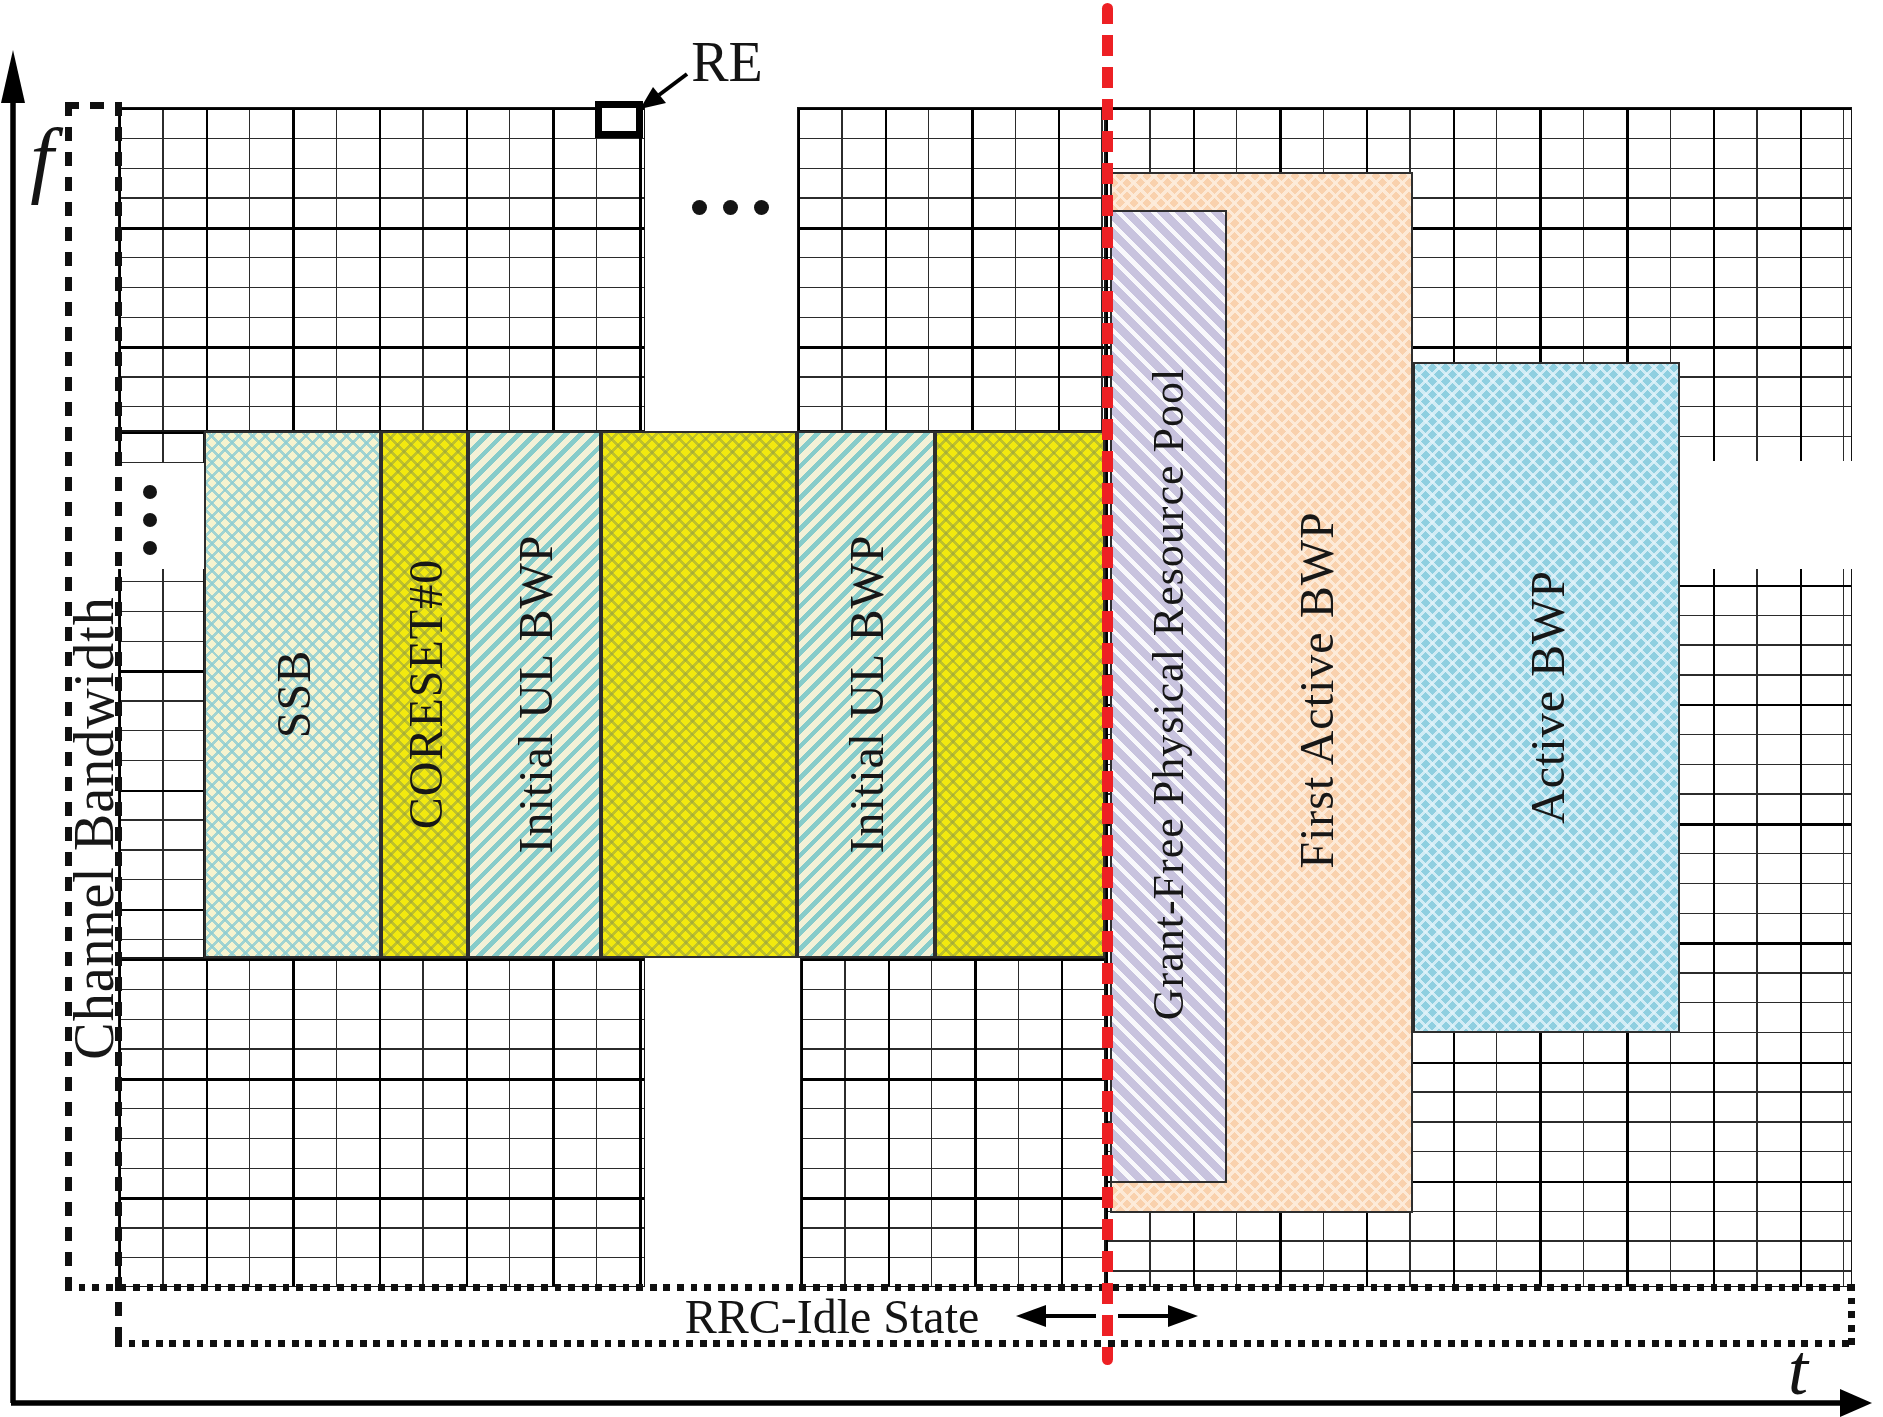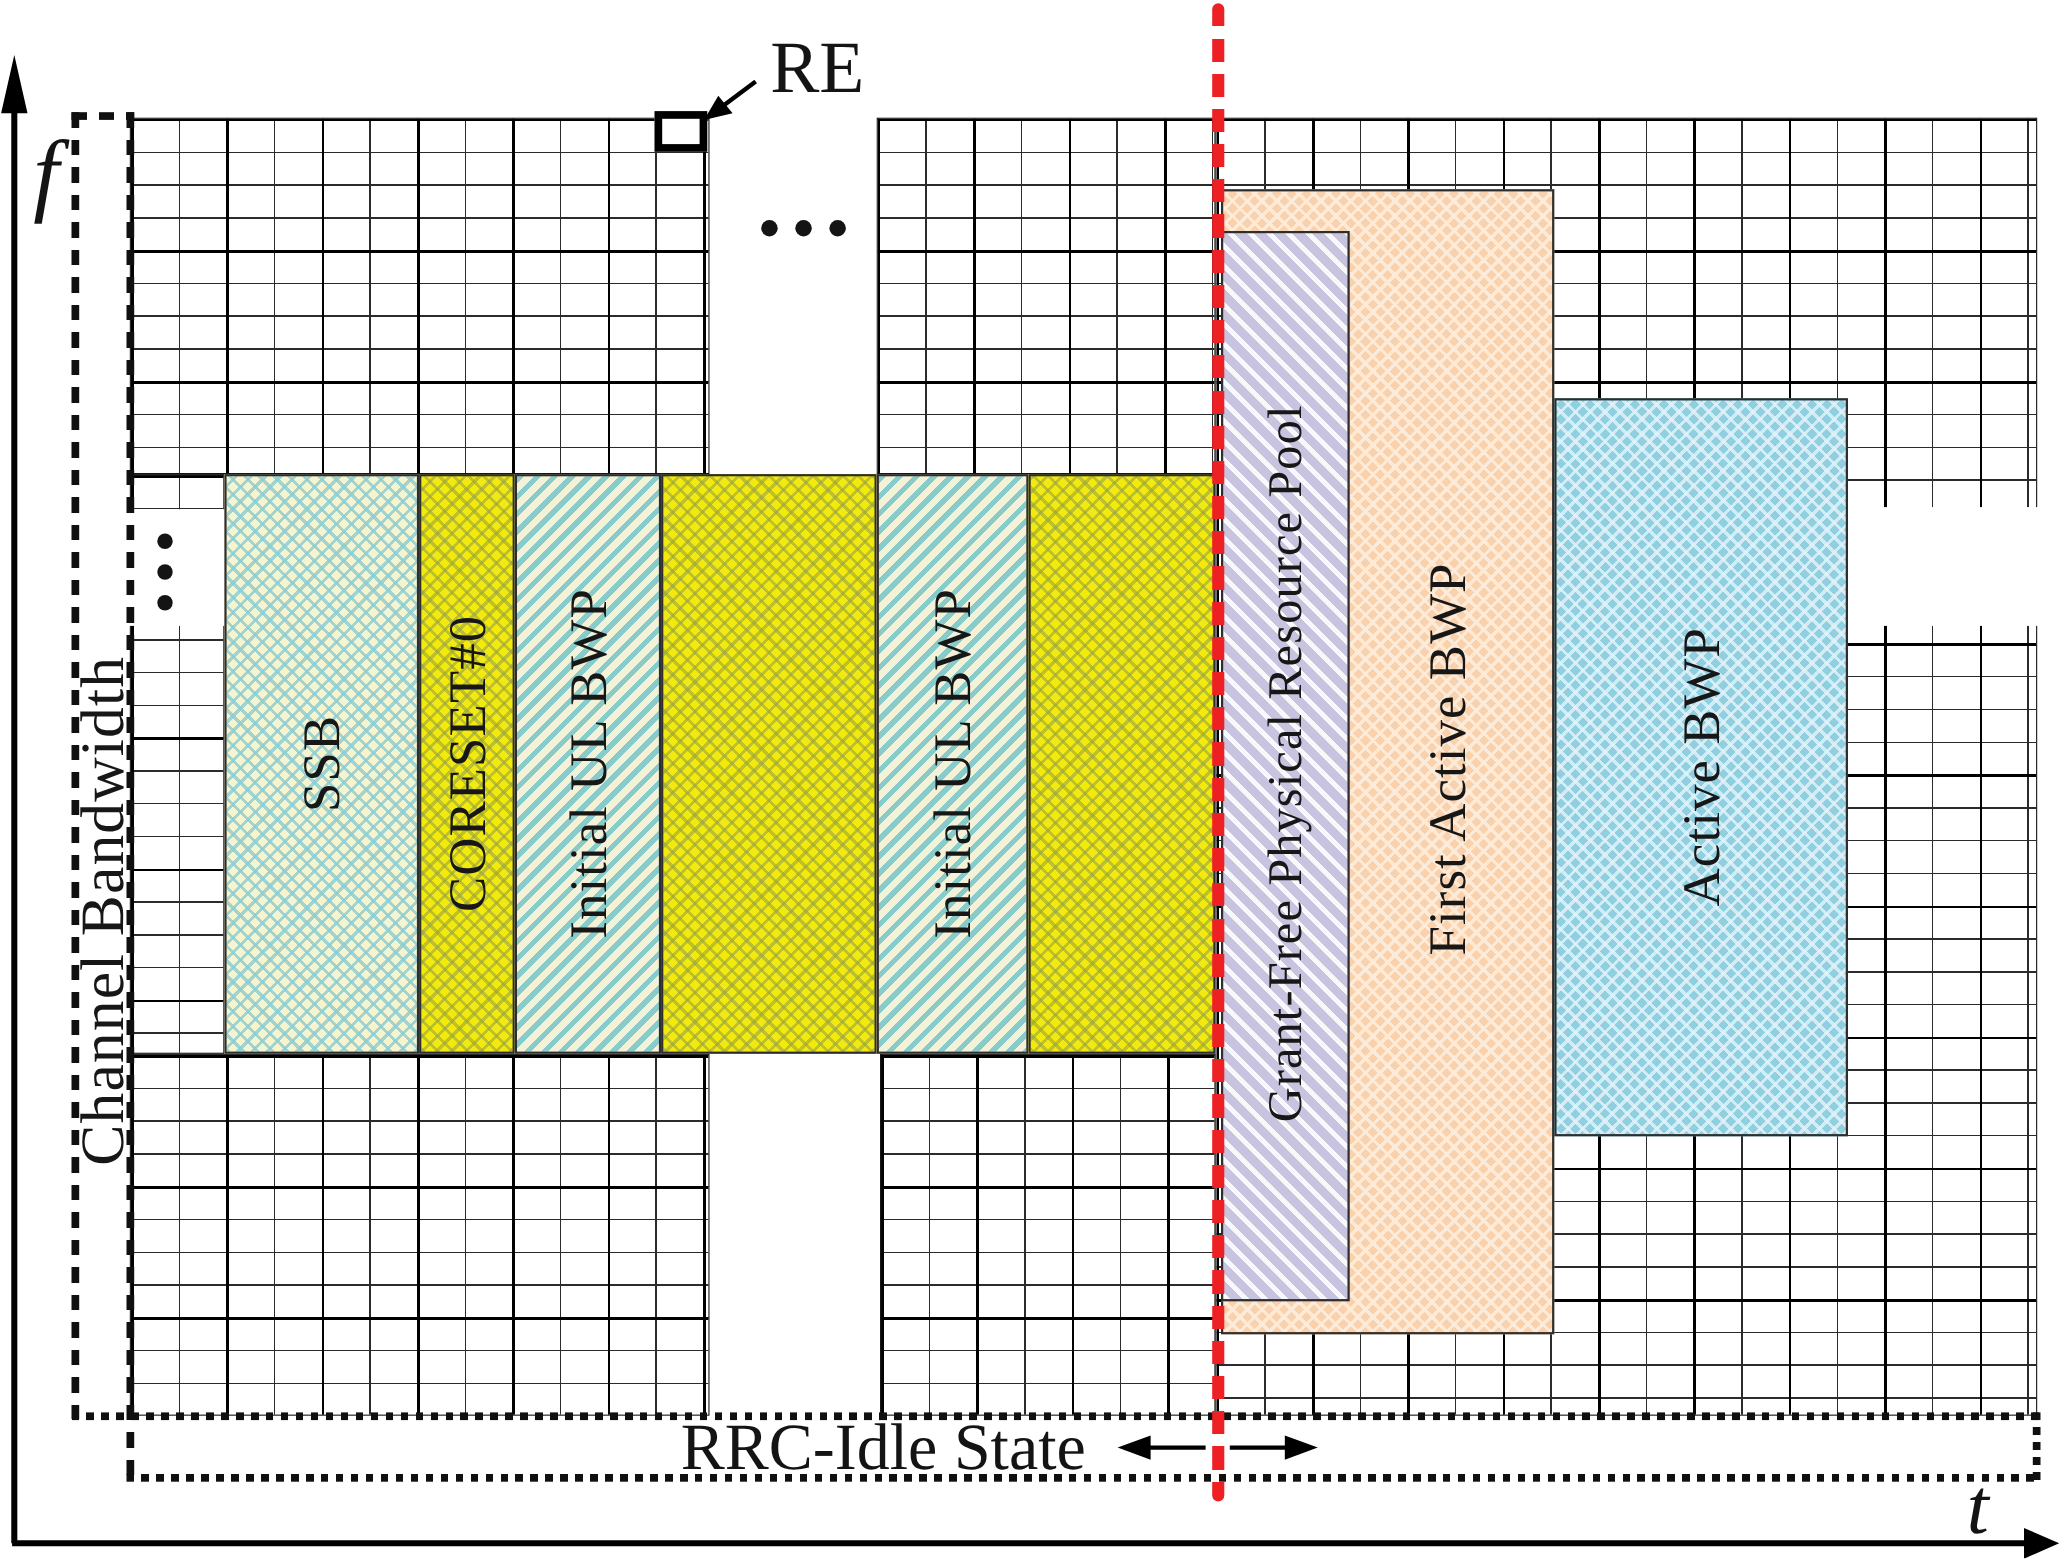--- a/index.html
+++ b/index.html
@@ -115,26 +115,26 @@
   <div class="vlabel" style="left:1547px;top:697px;">Active BWP</div>
 
   <div class="dashv" style="left:65px;top:102px;height:1188px;"></div>
   <div class="dashv" style="left:115px;top:102px;height:1243px;"></div>
   <div class="dashh" style="left:65px;top:102px;width:57px;"></div>
   <div class="vlabel" style="left:94px;top:828px;font-size:56px;">Channel Bandwidth</div>
 
   <div class="dotth" style="left:65px;top:1284px;width:1790px;"></div>
   <div class="dotth" style="left:115px;top:1340px;width:1740px;"></div>
   <div class="dottv" style="left:1848px;top:1284px;height:62px;"></div>
-  <div class="htext" style="left:803px;top:1316px;font-size:60px;">RRC-Idle State</div>
+  <div class="htext" style="left:832px;top:1316px;font-size:48px;">RRC-Idle State</div>
 
   <div class="redline" style="left:1102px;top:3px;height:1362px;"></div>
 
   <div id="re-box" style="left:595px;top:101px;width:48px;height:37px;"></div>
-  <div class="htext" style="left:743px;top:62px;font-size:67px;">RE</div>
+  <div class="htext" style="left:727px;top:62px;font-size:56px;">RE</div>
 
   <div>
     <div class="dot" style="left:692px;top:200px;width:15px;height:15px;"></div>
     <div class="dot" style="left:723px;top:200px;width:15px;height:15px;"></div>
     <div class="dot" style="left:754px;top:200px;width:15px;height:15px;"></div>
   </div>
   <div>
     <div class="dot" style="left:143px;top:485px;width:14px;height:14px;"></div>
     <div class="dot" style="left:143px;top:513px;width:14px;height:14px;"></div>
     <div class="dot" style="left:143px;top:541px;width:14px;height:14px;"></div>

